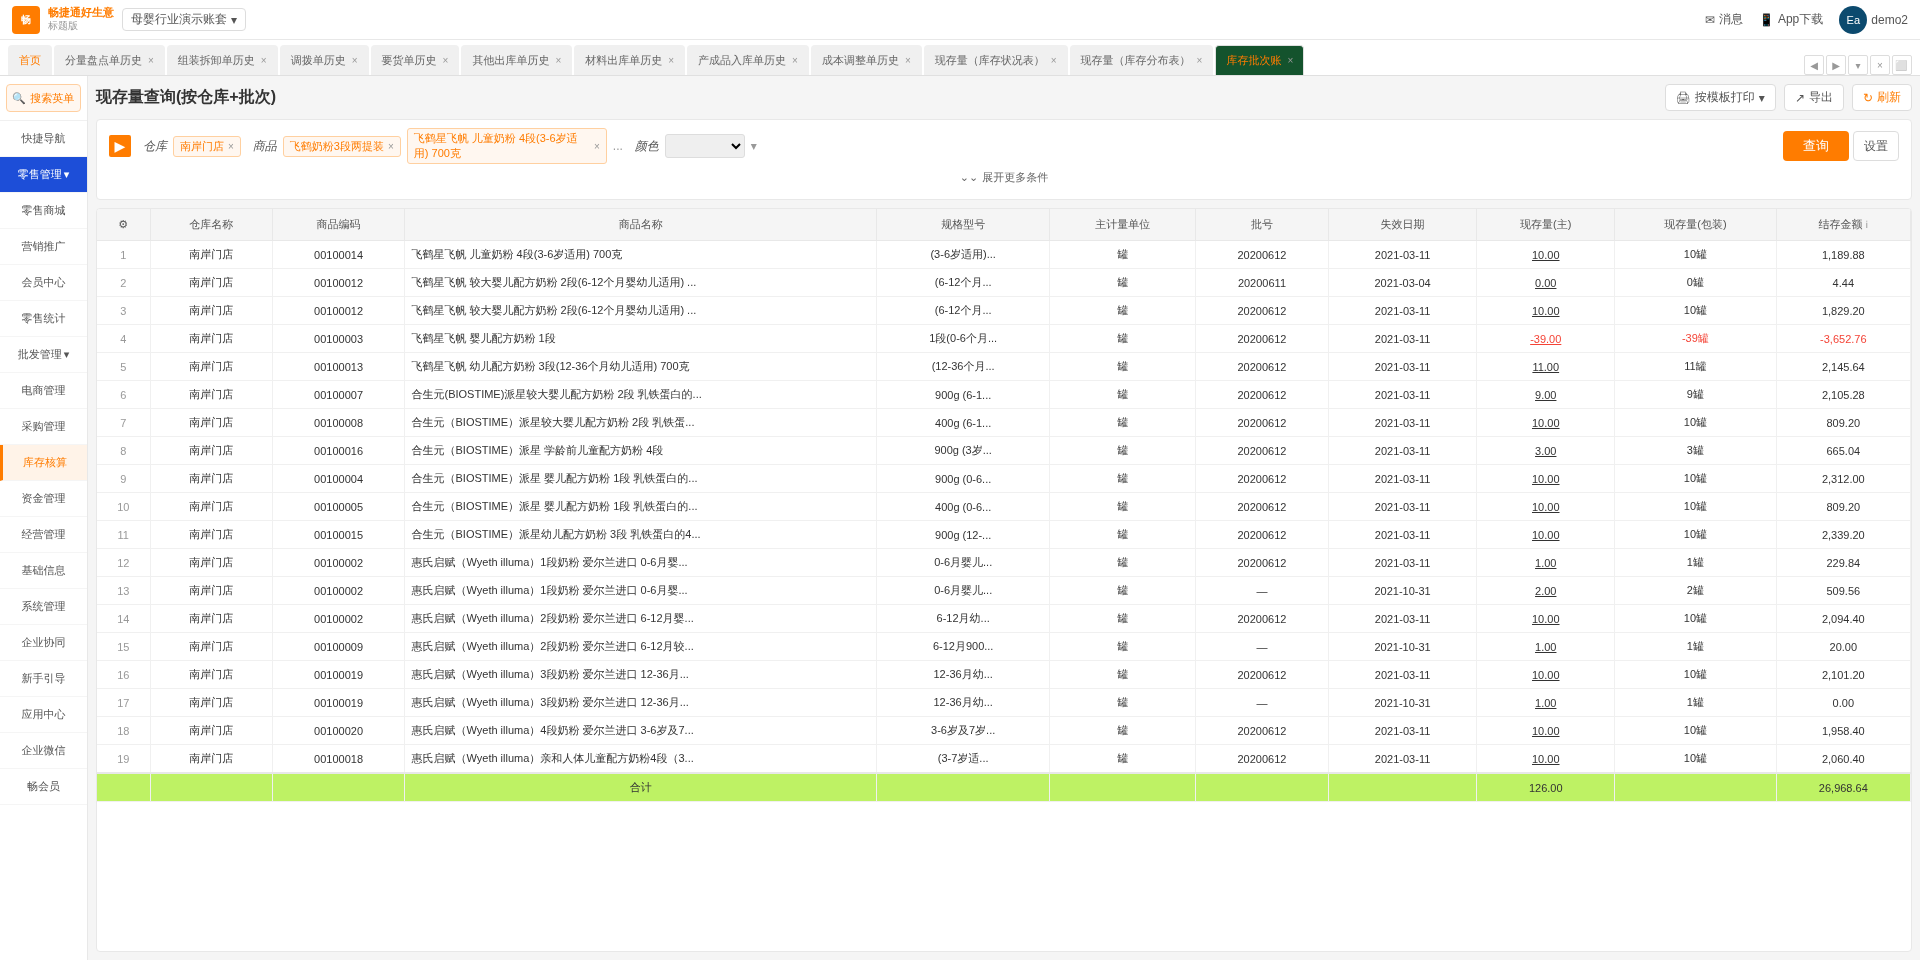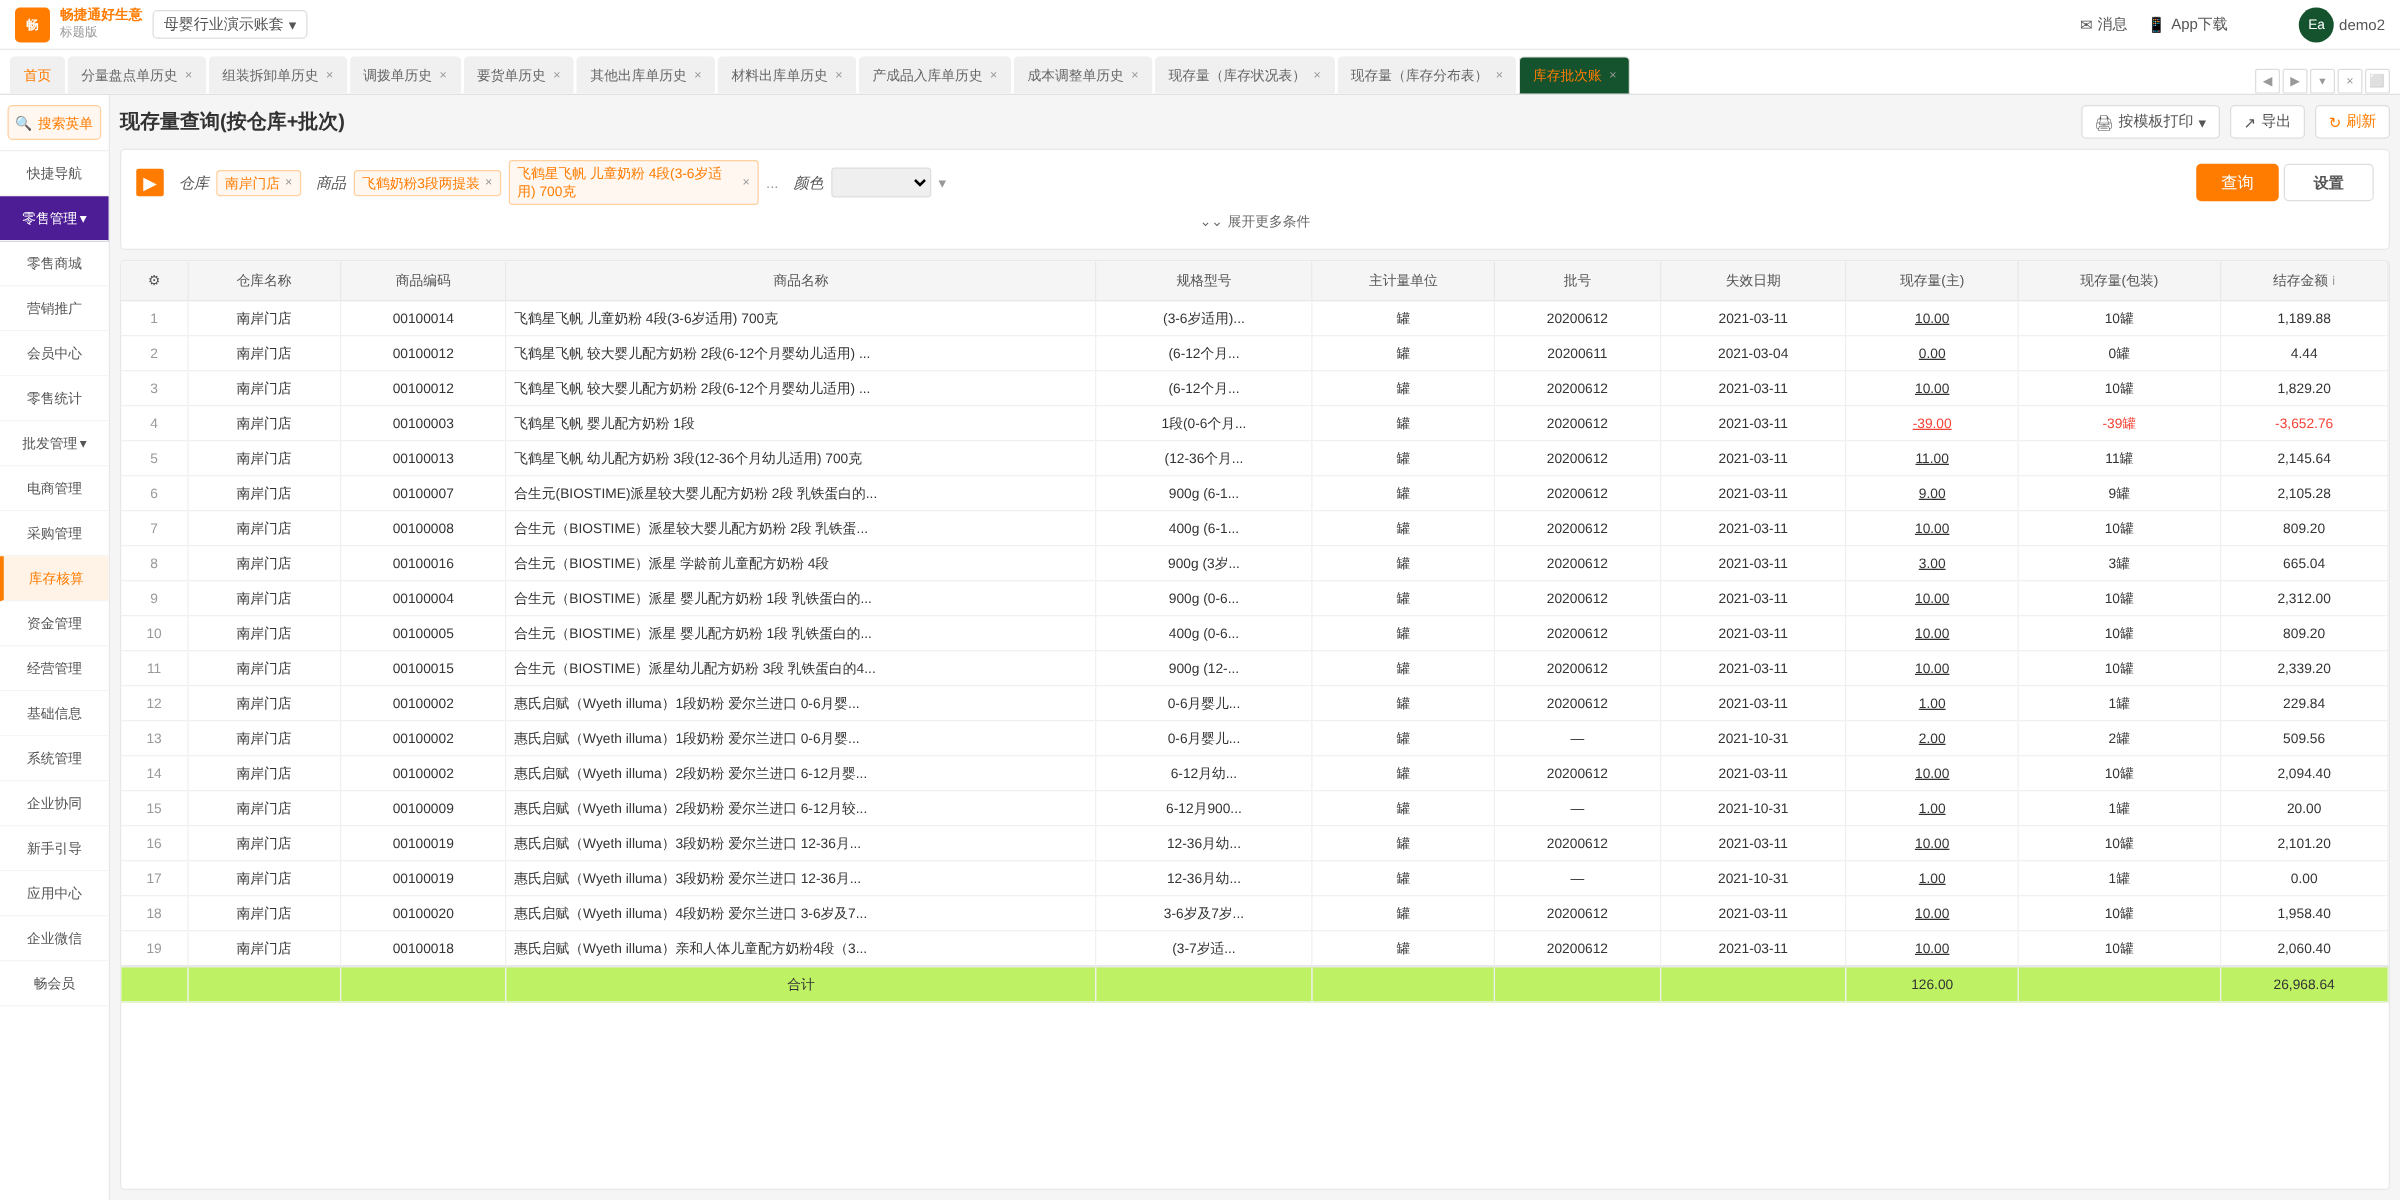--- a/index.html
+++ b/index.html
@@ -7,21 +7,21 @@
 
     
     .top-bar { height: 40px; background: #fff; border-bottom: 1px solid #e8e8e8; display: flex; align-items: center; padding: 0 12px; justify-content: space-between; flex-shrink: 0; }
     .logo-area { display: flex; align-items: center; gap: 8px; }
     .logo-icon { width: 28px; height: 28px; background: #ff7c00; border-radius: 4px; display: flex; align-items: center; justify-content: center; color: #fff; font-size: 10px; font-weight: bold; }
     .logo-text { font-size: 11px; color: #ff7c00; font-weight: bold; line-height: 1.2; }
     .logo-sub { font-size: 10px; color: #999; }
     .workspace-selector { display: flex; align-items: center; gap: 4px; border: 1px solid #ddd; border-radius: 4px; padding: 2px 8px; cursor: pointer; font-size: 12px; color: #555; }
     .top-right { display: flex; align-items: center; gap: 16px; }
     .top-right-item { display: flex; align-items: center; gap: 4px; color: #555; font-size: 12px; cursor: pointer; }
-    .avatar { width: 28px; height: 28px; background: #14532d; border-radius: 50%; display: flex; align-items: center; justify-content: center; color: #fff; font-size: 11px; margin-left: 41px; }
+    .avatar { width: 28px; height: 28px; background: #0c4a6e; border-radius: 50%; display: flex; align-items: center; justify-content: center; color: #fff; font-size: 11px; }
 
     
     .tab-bar { height: 36px; background: #fff; border-bottom: 1px solid #e0e0e0; display: flex; align-items: flex-end; padding: 0 8px; flex-shrink: 0; overflow: hidden; }
     .tab-item { height: 30px; padding: 13px 10px; display: flex; align-items: center; gap: 4px; border: 1px solid transparent; border-bottom: none; border-radius: 4px 4px 0 0; cursor: pointer; font-size: 11px; color: #666; white-space: nowrap; position: relative; background: #f0f0f0; margin-right: 2px; }
     .tab-item.active { background: #14532d; border-color: #e0e0e0; color: #ff7c00; }
     .tab-item.home { color: #ff7c00; }
     .tab-close { font-size: 10px; color: #999; cursor: pointer; margin-left: 2px; }
     .tab-arrows { display: flex; align-items: center; gap: 2px; margin-left: auto; }
     .tab-arrow { width: 20px; height: 20px; display: flex; align-items: center; justify-content: center; cursor: pointer; color: #999; border: 1px solid #ddd; border-radius: 2px; font-size: 10px; }
 
@@ -73,21 +73,21 @@
     .underline { text-decoration: underline; cursor: pointer; }
     .row-index { color: #999; }
     .summary-row td { background: #bef264; font-weight: normal; border-top: 2px solid #e8e8e8; }
 
     
     ::-webkit-scrollbar { width: 6px; height: 6px; }
     ::-webkit-scrollbar-track { background: #f1f1f1; }
     ::-webkit-scrollbar-thumb { background: #ccc; border-radius: 3px; }
 
     .btn-query { background: #ff7c00; color: #fff; border: none; padding: 6px 20px; border-radius: 4px; cursor: pointer; font-size: 13px; }
-    .btn-setting { background: #fff; color: #555; border: 1px solid #ddd; padding: 5px 23px; border-radius: 4px; cursor: pointer; font-size: 12px; font-weight: bold; }
+    .btn-setting { background: #fff; color: #555; border: 1px solid #ddd; padding: 5px 10px; border-radius: 4px; cursor: pointer; font-size: 12px; }
 
     .color-filter { display: flex; align-items: center; gap: 6px; }
     .color-select { border: 1px solid #ddd; border-radius: 3px; padding: 2px 6px; font-size: 11px; height: 24px; min-width: 80px; }
 
     .filter-actions { display: flex; flex-direction: row; gap: 4px; margin-left: auto; }
   </style>
 </head>
 <body>
 
 <div class="top-bar">
@@ -182,21 +182,21 @@
   <div class="sidebar">
     <div class="sidebar-search">
       <button class="sidebar-search-btn">
         <span>🔍</span>
         <span>搜索英单</span>
       </button>
     </div>
     <div class="sidebar-nav-item">
       <span>快捷导航</span>
     </div>
-    <div class="sidebar-nav-item has-arrow" style="background:#4c1d95;color:#fff;border-left:none;">
+    <div class="sidebar-nav-item has-arrow" style="background:#1d4ed8;color:#fff;border-left:none;">
       <span>零售管理</span>
       <span>▾</span>
     </div>
     <div class="sidebar-nav-item"><span>零售商城</span></div>
     <div class="sidebar-nav-item"><span>营销推广</span></div>
     <div class="sidebar-nav-item"><span>会员中心</span></div>
     <div class="sidebar-nav-item"><span>零售统计</span></div>
     <div class="sidebar-nav-item has-arrow">
       <span>批发管理</span>
       <span>▾</span>

